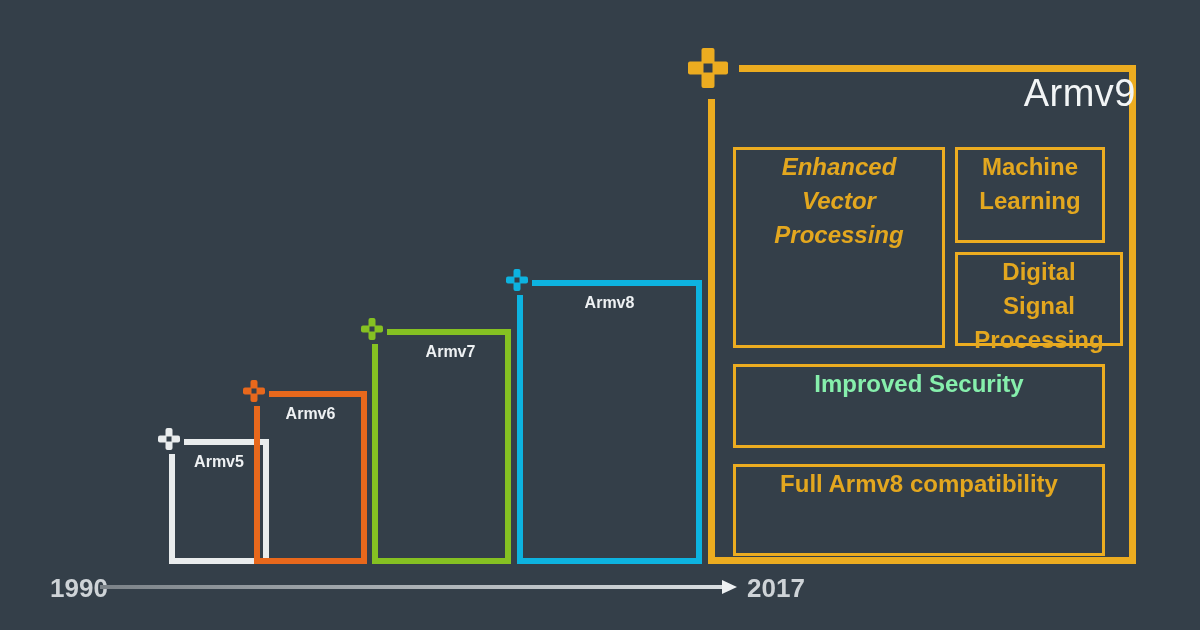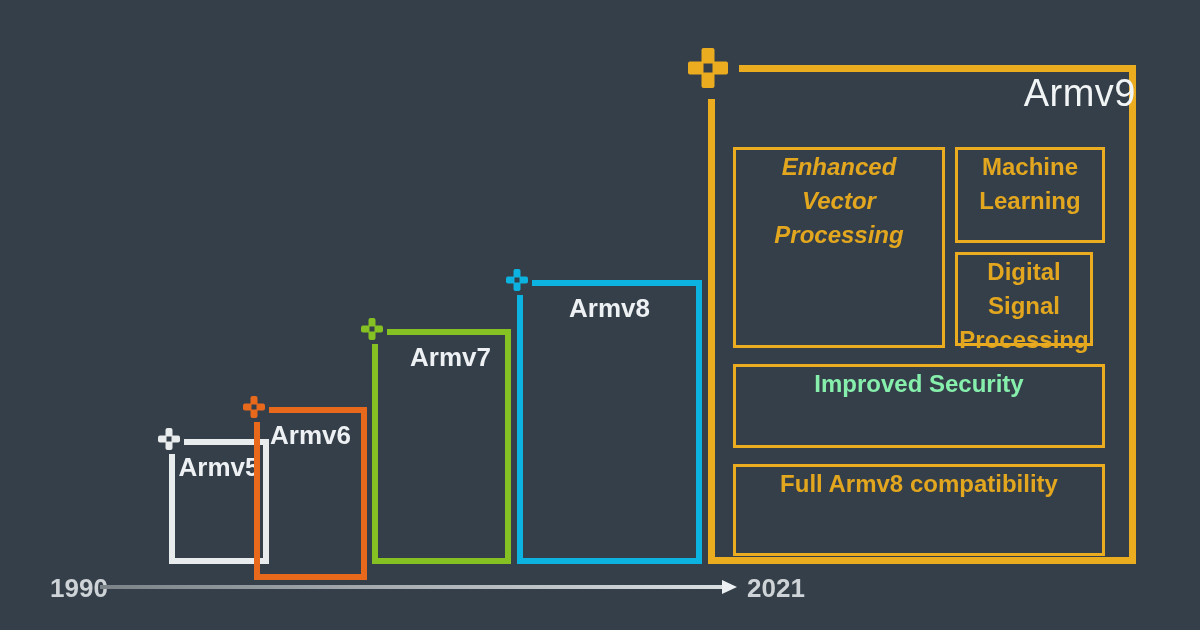--- a/index.html
+++ b/index.html
@@ -15,21 +15,21 @@
 
   
   .bar{position:absolute;border:6px solid currentColor;box-sizing:border-box;}
   .bar-v4{left:52px;top:475px;width:86px;height:89px;}
   .bar-v5{left:149px;top:439px;width:100px;height:125px;margin-left:20px;}
   .bar-v6{left:254px;top:391px;width:113px;height:173px;}
   .bar-v7{left:372px;top:329px;width:139px;height:235px;padding-left:18px;}
   .bar-v8{left:517px;top:280px;width:185px;height:284px;}
   .bar-label{
     display:block;text-align:center;padding-top:7px;
-    color:var(--label-white);font-weight:bold;font-size:26px;line-height:1.2;
+    color:var(--label-white);font-weight:bold;font-size:16px;line-height:1.2;
   }
 
   
   .corner-mask{position:absolute;transform:translate(-50%,-50%);background:var(--bg);}
   .mask-sm{width:30px;height:30px;}
   .mask-lg{width:62px;height:62px;}
   .plus{position:absolute;transform:translate(-50%,-50%);}
   .plus-sm{width:22px;height:22px;}
   .plus-lg{width:40px;height:40px;}
   .plus .arm-h{position:absolute;top:50%;left:0;width:100%;transform:translateY(-50%);background:currentColor;border-radius:2px;}
@@ -49,21 +49,21 @@
     position:absolute;top:6px;left:0;right:0;text-align:right;
     color:#f2f5f6;font-size:38px;font-weight:400;letter-spacing:.5px;line-height:1.2;
   }
   .feature{
     position:absolute;border:3px solid currentColor;box-sizing:border-box;
     display:flex;align-items:flex-start;justify-content:center;text-align:center;
   }
   .feature-label{font-weight:bold;font-size:24px;line-height:34px;white-space:pre-line;}
   .feature-evp{left:25px;top:82px;width:212px;height:201px;font-style:italic;}
   .feature-ml{left:247px;top:82px;width:150px;height:96px;}
-  .feature-dsp{left:247px;top:187px;width:138px;height:94px;}
+  .feature-dsp{left:247px;top:187px;width:168px;height:94px;}
   .feature-sec{left:25px;top:299px;width:372px;height:84px;}
   .feature-compat{left:25px;top:399px;width:372px;height:92px;}
 
   
   .timeline-label{
     position:absolute;top:573px;color:var(--timeline-text);
     font-size:26px;font-weight:bold;line-height:1.2;
   }
   .timeline-start{left:50px;}
   .timeline-end{left:747px;}
@@ -86,21 +86,21 @@
   <div class="bar bar-v5" style="color: rgb(233, 236, 237);">
     <span class="corner-mask mask-sm"></span>
     <span class="plus plus-sm">
         <span class="arm-h"></span>
         <span class="arm-v"></span>
         <span class="dot"></span>
       </span>
     <span class="bar-label">Armv5</span>
   </div>
 
-  <div class="bar bar-v6" style="color: rgb(232, 104, 28); margin-top: 16px;">
+  <div class="bar bar-v6" style="color: rgb(232, 104, 28);">
     <span class="corner-mask mask-sm"></span>
     <span class="plus plus-sm">
         <span class="arm-h"></span>
         <span class="arm-v"></span>
         <span class="dot"></span>
       </span>
     <span class="bar-label">Armv6</span>
   </div>
 
   <div class="bar bar-v7" style="color: rgb(133, 193, 34);">
@@ -152,15 +152,15 @@
       <span class="feature-label" style="color: #86efac;">Improved Security</span>
     </div>
     <div class="feature feature-compat">
       <span class="feature-label" style="color: rgb(227, 167, 31);">Full Armv8 compatibility</span>
     </div>
   </div>
 
   <div class="timeline-label timeline-start">1990</div>
   <div class="timeline-line"></div>
   <div class="timeline-arrowhead"></div>
-  <div class="timeline-label timeline-end">2021</div>
+  <div class="timeline-label timeline-end">2017</div>
 
 </div>
 
 </body></html>

